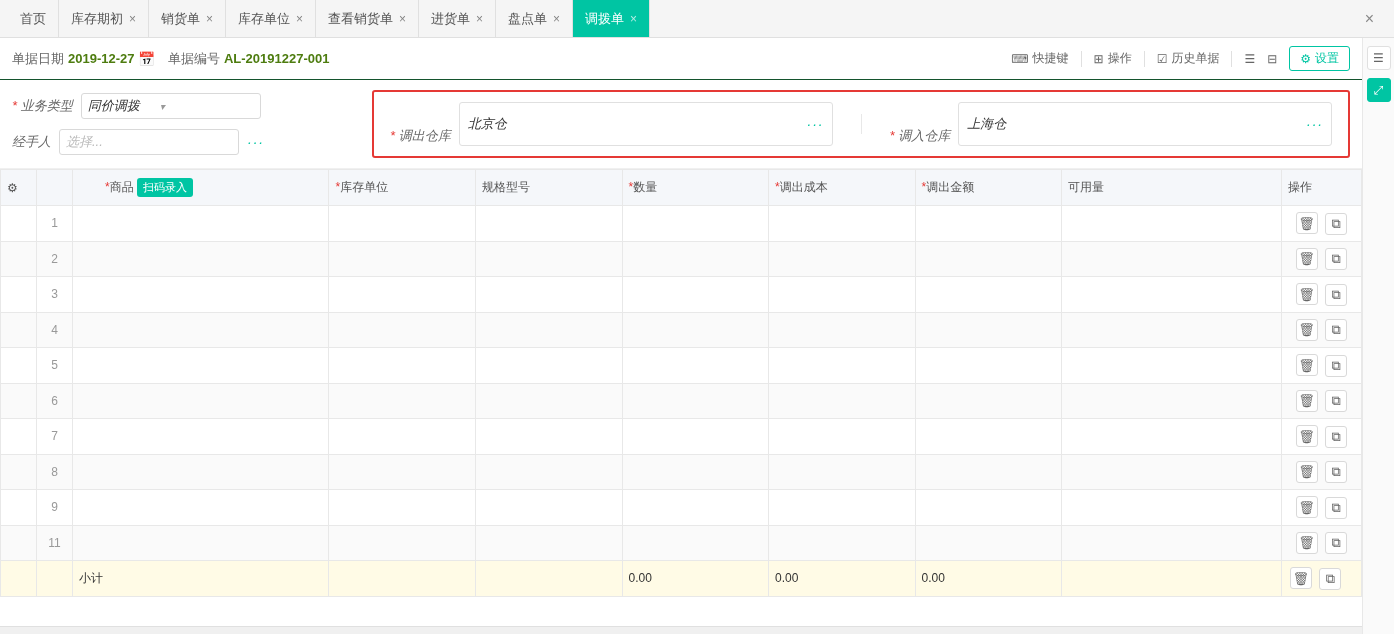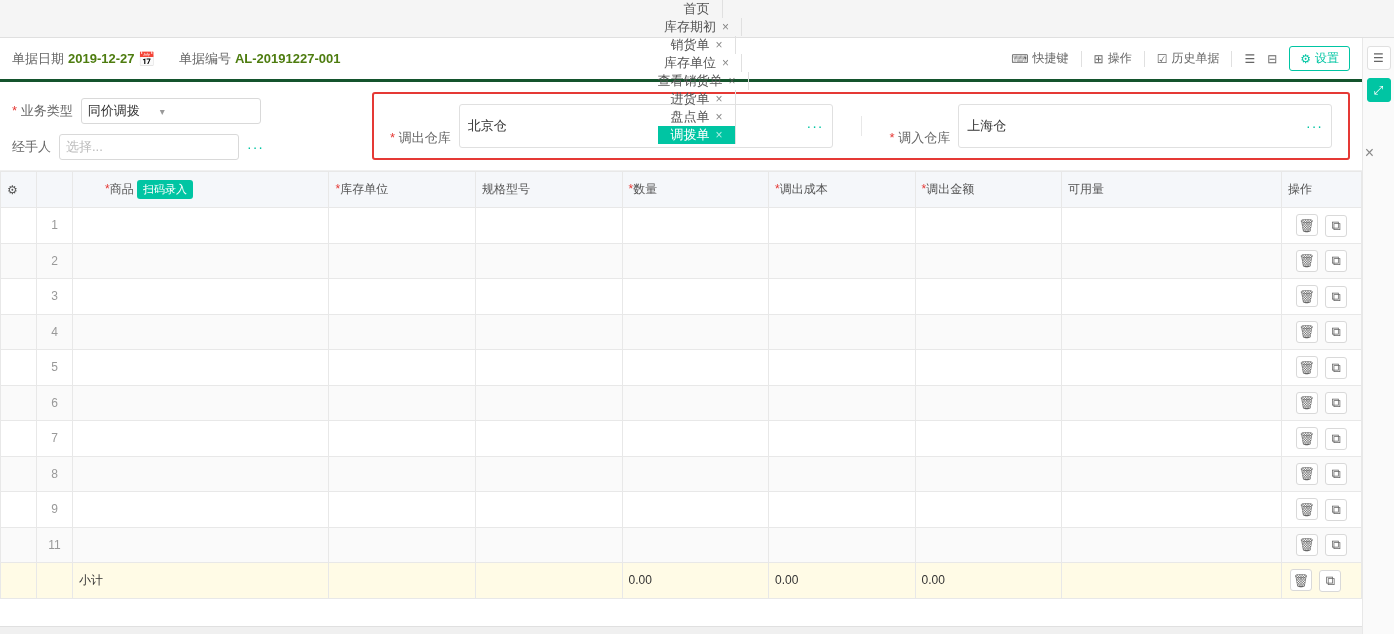--- a/index.html
+++ b/index.html
@@ -1,60 +1,61 @@
 <!DOCTYPE html>
 <html><head>
   <meta charset="utf-8">
   <style>
     * { box-sizing: border-box; margin: 0; padding: 0; }
     body { font-family: 'Microsoft YaHei', '微软雅黑', sans-serif; font-size: 13px; color: #333; background: #fff; overflow: hidden; }
 
     
     .tab-bar {
       display: flex; align-items: center; background: #f5f5f5; border-bottom: 1px solid #e0e0e0;
-      height: 38px; padding: 0 8px; position: relative; flex-direction: column;
+      height: 38px; padding: 0 8px; position: relative;
     }
     .tab-item {
       display: flex; align-items: center; padding: 0 12px; height: 100%; cursor: pointer;
       font-size: 13px; color: #555; border-right: 1px solid #e0e0e0; white-space: nowrap;
       user-select: none;
     }
     .tab-item.active { background: #00c5a3; color: #fff; }
     .tab-item .tab-close {
       margin-left: 6px; font-size: 12px; opacity: 0.7; line-height: 1;
     }
     .tab-item.active .tab-close { color: #fff; }
     .window-close {
       margin-left: auto; padding: 0 12px; font-size: 16px; cursor: pointer; color: #888;
     }
 
     
     .toolbar {
-      display: flex; align-items: center; padding: 8px 12px; border-bottom: 3px solid #14532d;
-      gap: 23px; background: #fff;
+      display: flex; align-items: center; padding: 8px 12px; border-bottom: 1px solid #14532d;
+      gap: 12px; background: #fff;
     }
     .toolbar-item { display: flex; align-items: center; gap: 4px; font-size: 13px; color: #333; }
     .toolbar-label { color: #666; }
     .toolbar-value { color: #4d7c0f; font-weight: 700; }
     .toolbar-icon { color: #888; cursor: pointer; font-size: 14px; }
     .toolbar-right { margin-left: auto; display: flex; align-items: center; gap: 12px; }
     .toolbar-right-item {
       display: flex; align-items: center; gap: 4px; font-size: 12px; color: #666; cursor: pointer;
     }
     .btn-setting {
       display: flex; align-items: center; gap: 4px; padding: 3px 10px;
       border: 1px solid #00c5a3; border-radius: 3px; color: #00c5a3; cursor: pointer;
       font-size: 12px; background: #fff;
     }
     .toolbar-separator { width: 1px; height: 16px; background: #e0e0e0; }
 
     
     .form-area {
-      display: flex; align-items: flex-end; padding: 10px 12px; gap: 20px;
+      display: flex; align-items: center; padding: 10px 12px; gap: 20px;
       border-bottom: 1px solid #f0f0f0;
+      font-style: italic;
     }
     .form-left { display: flex; flex-direction: column; gap: 10px; min-width: 340px; }
     .form-right {
       flex: 1; border: 2px solid #e53935; border-radius: 3px; padding: 10px 16px;
       display: flex; align-items: center; gap: 20px;
     }
     .form-field { display: flex; align-items: center; gap: 8px; }
     .form-field-label { color: #666; white-space: nowrap; }
     .form-field-value {
       min-width: 120px; padding: 3px 6px; border: 1px solid #d9d9d9; border-radius: 3px;

